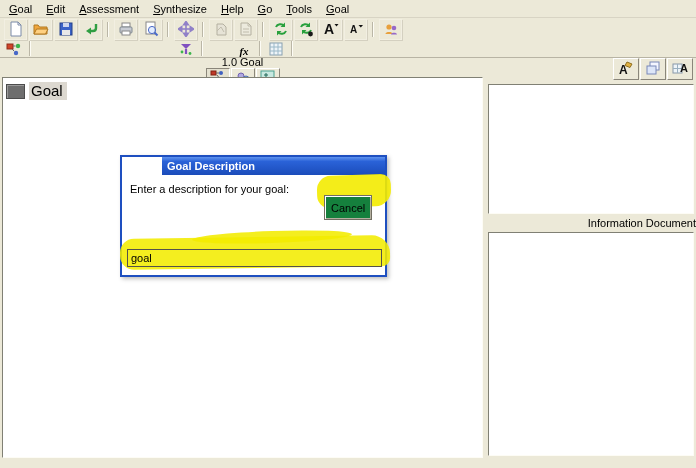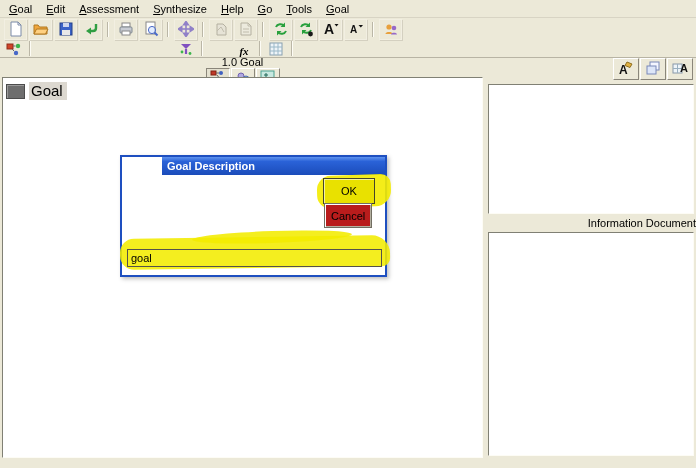--- a/index.html
+++ b/index.html
@@ -55,22 +55,22 @@
   .dialog-title{height:18px;display:flex;align-items:center;padding-left:5px;
     background:linear-gradient(180deg,#5f93ee 0%,#2a62d8 25%,#1b4cba 100%);
     color:#fff;font-weight:bold;margin-left:40px;}
   .dialog-body{position:relative;height:100px;background:#fff;}
   .dialog-prompt{position:absolute;left:8px;top:8px;}
   .ok-halo{position:absolute;right:-6px;top:0px;width:74px;height:32px;
     background:rgba(243,235,0,0.9);border-radius:14px 10px 16px 12px;transform:rotate(-2deg);}
   .ok-btn{position:absolute;right:10px;top:3px;width:52px;height:26px;
     background:#e9e100;border:1px solid #44442a;font-size:11px;
     box-shadow:inset 1px 1px 0 rgba(255,255,255,0.6);font-family:"Liberation Sans",sans-serif;}
-  .cancel-btn{position:absolute;right:13px;top:28px;width:48px;height:25px;
-    background:#b91c1c;border:1px solid #716e62;font-size:11px;
+  .cancel-btn{position:absolute;right:13px;top:20px;width:48px;height:25px;
+    background:#15803d;border:1px solid #716e62;font-size:11px;
     box-shadow:inset 1px 1px 0 #fff, inset -1px -1px 0 #b4b0a0;
     font-family:"Liberation Sans",sans-serif;}
   .input-swipe{position:absolute;left:-2px;top:62px;width:270px;height:31px;
     background:rgba(243,236,0,0.88);border-radius:14px 18px 8px 14px;transform:rotate(-0.8deg);}
   .input-swipe2{position:absolute;left:70px;top:56px;width:160px;height:12px;
     background:rgba(243,236,0,0.88);border-radius:50%;transform:rotate(-2deg);}
   .goal-input{position:absolute;left:5px;top:74px;width:247px;height:14px;
     border:1px solid #55524a;background:transparent;font-size:11px;padding:1px 3px;
     font-family:"Liberation Sans",sans-serif;}
 </style>
@@ -328,20 +328,20 @@
     <div class="info-label">Information Document</div>
     <div class="note-bottom"></div>
   </div>
 </div>
 
 <div class="dialog">
   <div class="dialog-title">
     <span>Goal Description</span>
   </div>
   <div class="dialog-body">
+    <span class="dialog-prompt">Enter a description for your goal:</span>
     <span class="ok-halo"></span>
-    <button class="ok-btn">OK</button>
     <button class="cancel-btn">Cancel</button>
     <span class="input-swipe"></span>
     <span class="input-swipe2"></span>
     <input class="goal-input" type="text" value="goal" style="">
   </div>
 </div>
 
 </body></html>

